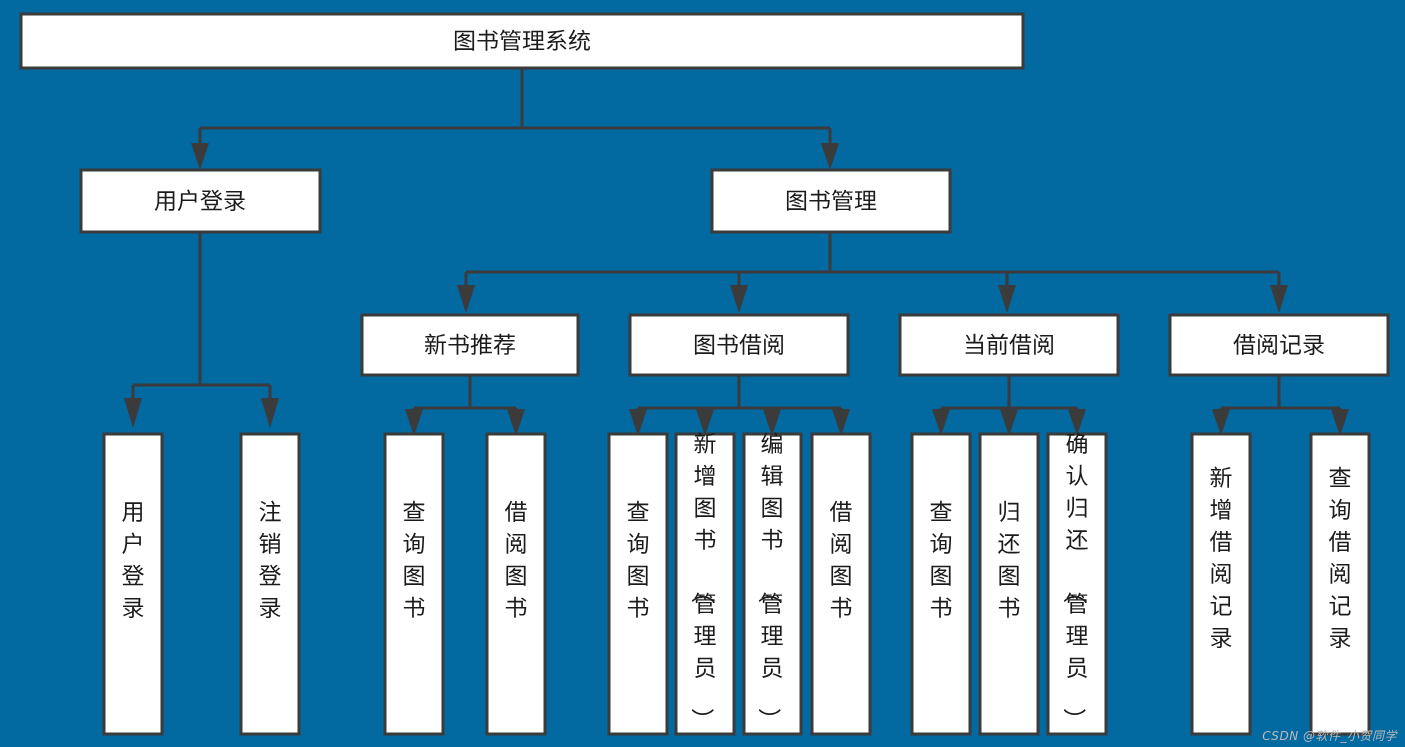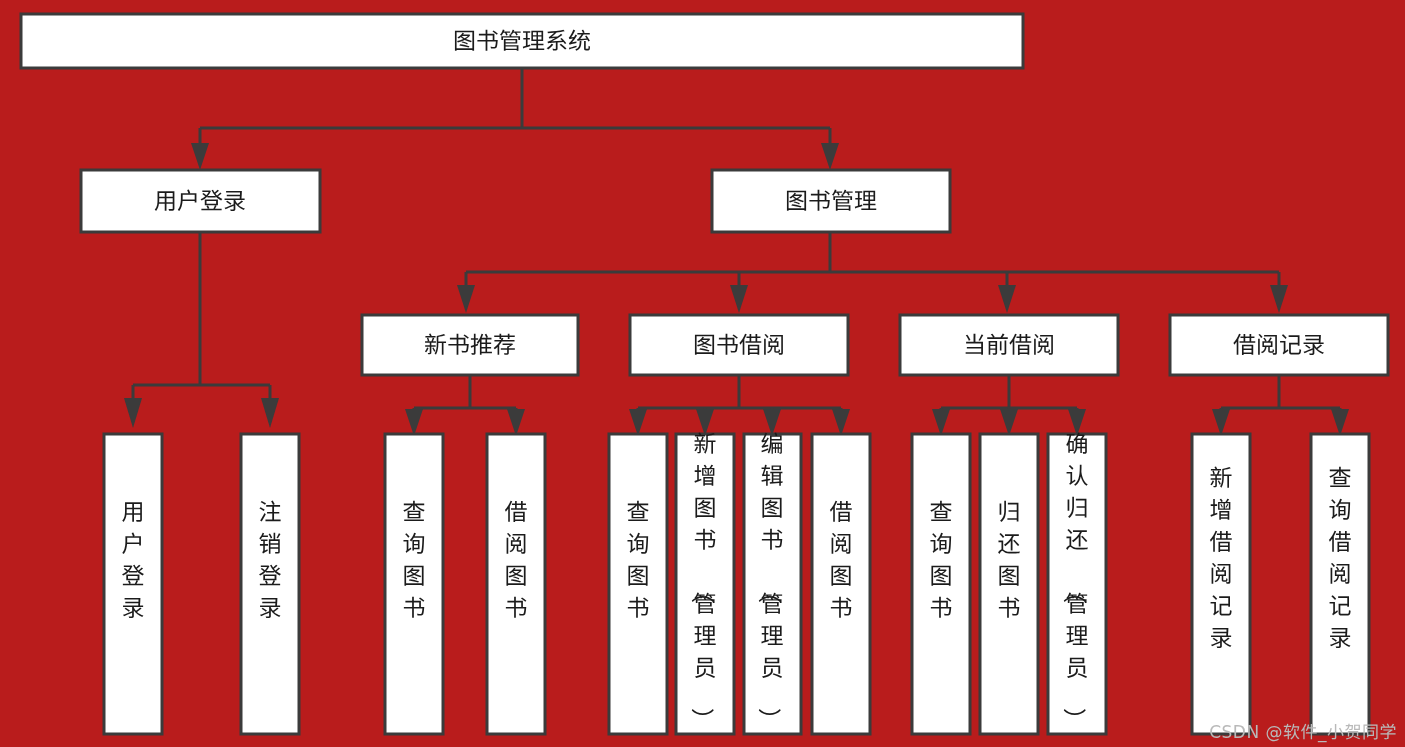--- a/index.html
+++ b/index.html
@@ -11,21 +11,21 @@
   body {
     width: 1405px;
     height: 747px;
     overflow: hidden;
     font-family: "DejaVu Sans", "Liberation Sans", sans-serif;
   }
   #diagram-root {
     position: relative;
     width: 1405px;
     height: 747px;
-    background: #b91c1c;
+    background: #0369a1;
   }
   svg#chart-svg {
     position: absolute;
     left: 0;
     top: 0;
     width: 1405px;
     height: 747px;
     display: block;
   }
   .node-box {
@@ -54,25 +54,26 @@
     font-family: "DejaVu Sans", "Liberation Sans", sans-serif;
     font-size: 23px;
     fill: #1b1b1b;
     text-anchor: middle;
   }
   .watermark-text {
     position: absolute;
     right: 8px;
     bottom: 4px;
     font-family: "DejaVu Sans", "Liberation Sans", sans-serif;
-    font-size: 17px;
+    font-size: 12px;
     color: #b9b9b9;
     letter-spacing: 0.5px;
     white-space: nowrap;
     user-select: none;
+    font-style: italic;
   }
 </style>
 </head>
 <body>
 
 <div id="diagram-root">
 
   <svg id="chart-svg" viewBox="0 0 1405 747" xmlns="http://www.w3.org/2000/svg">
 
     <defs>

